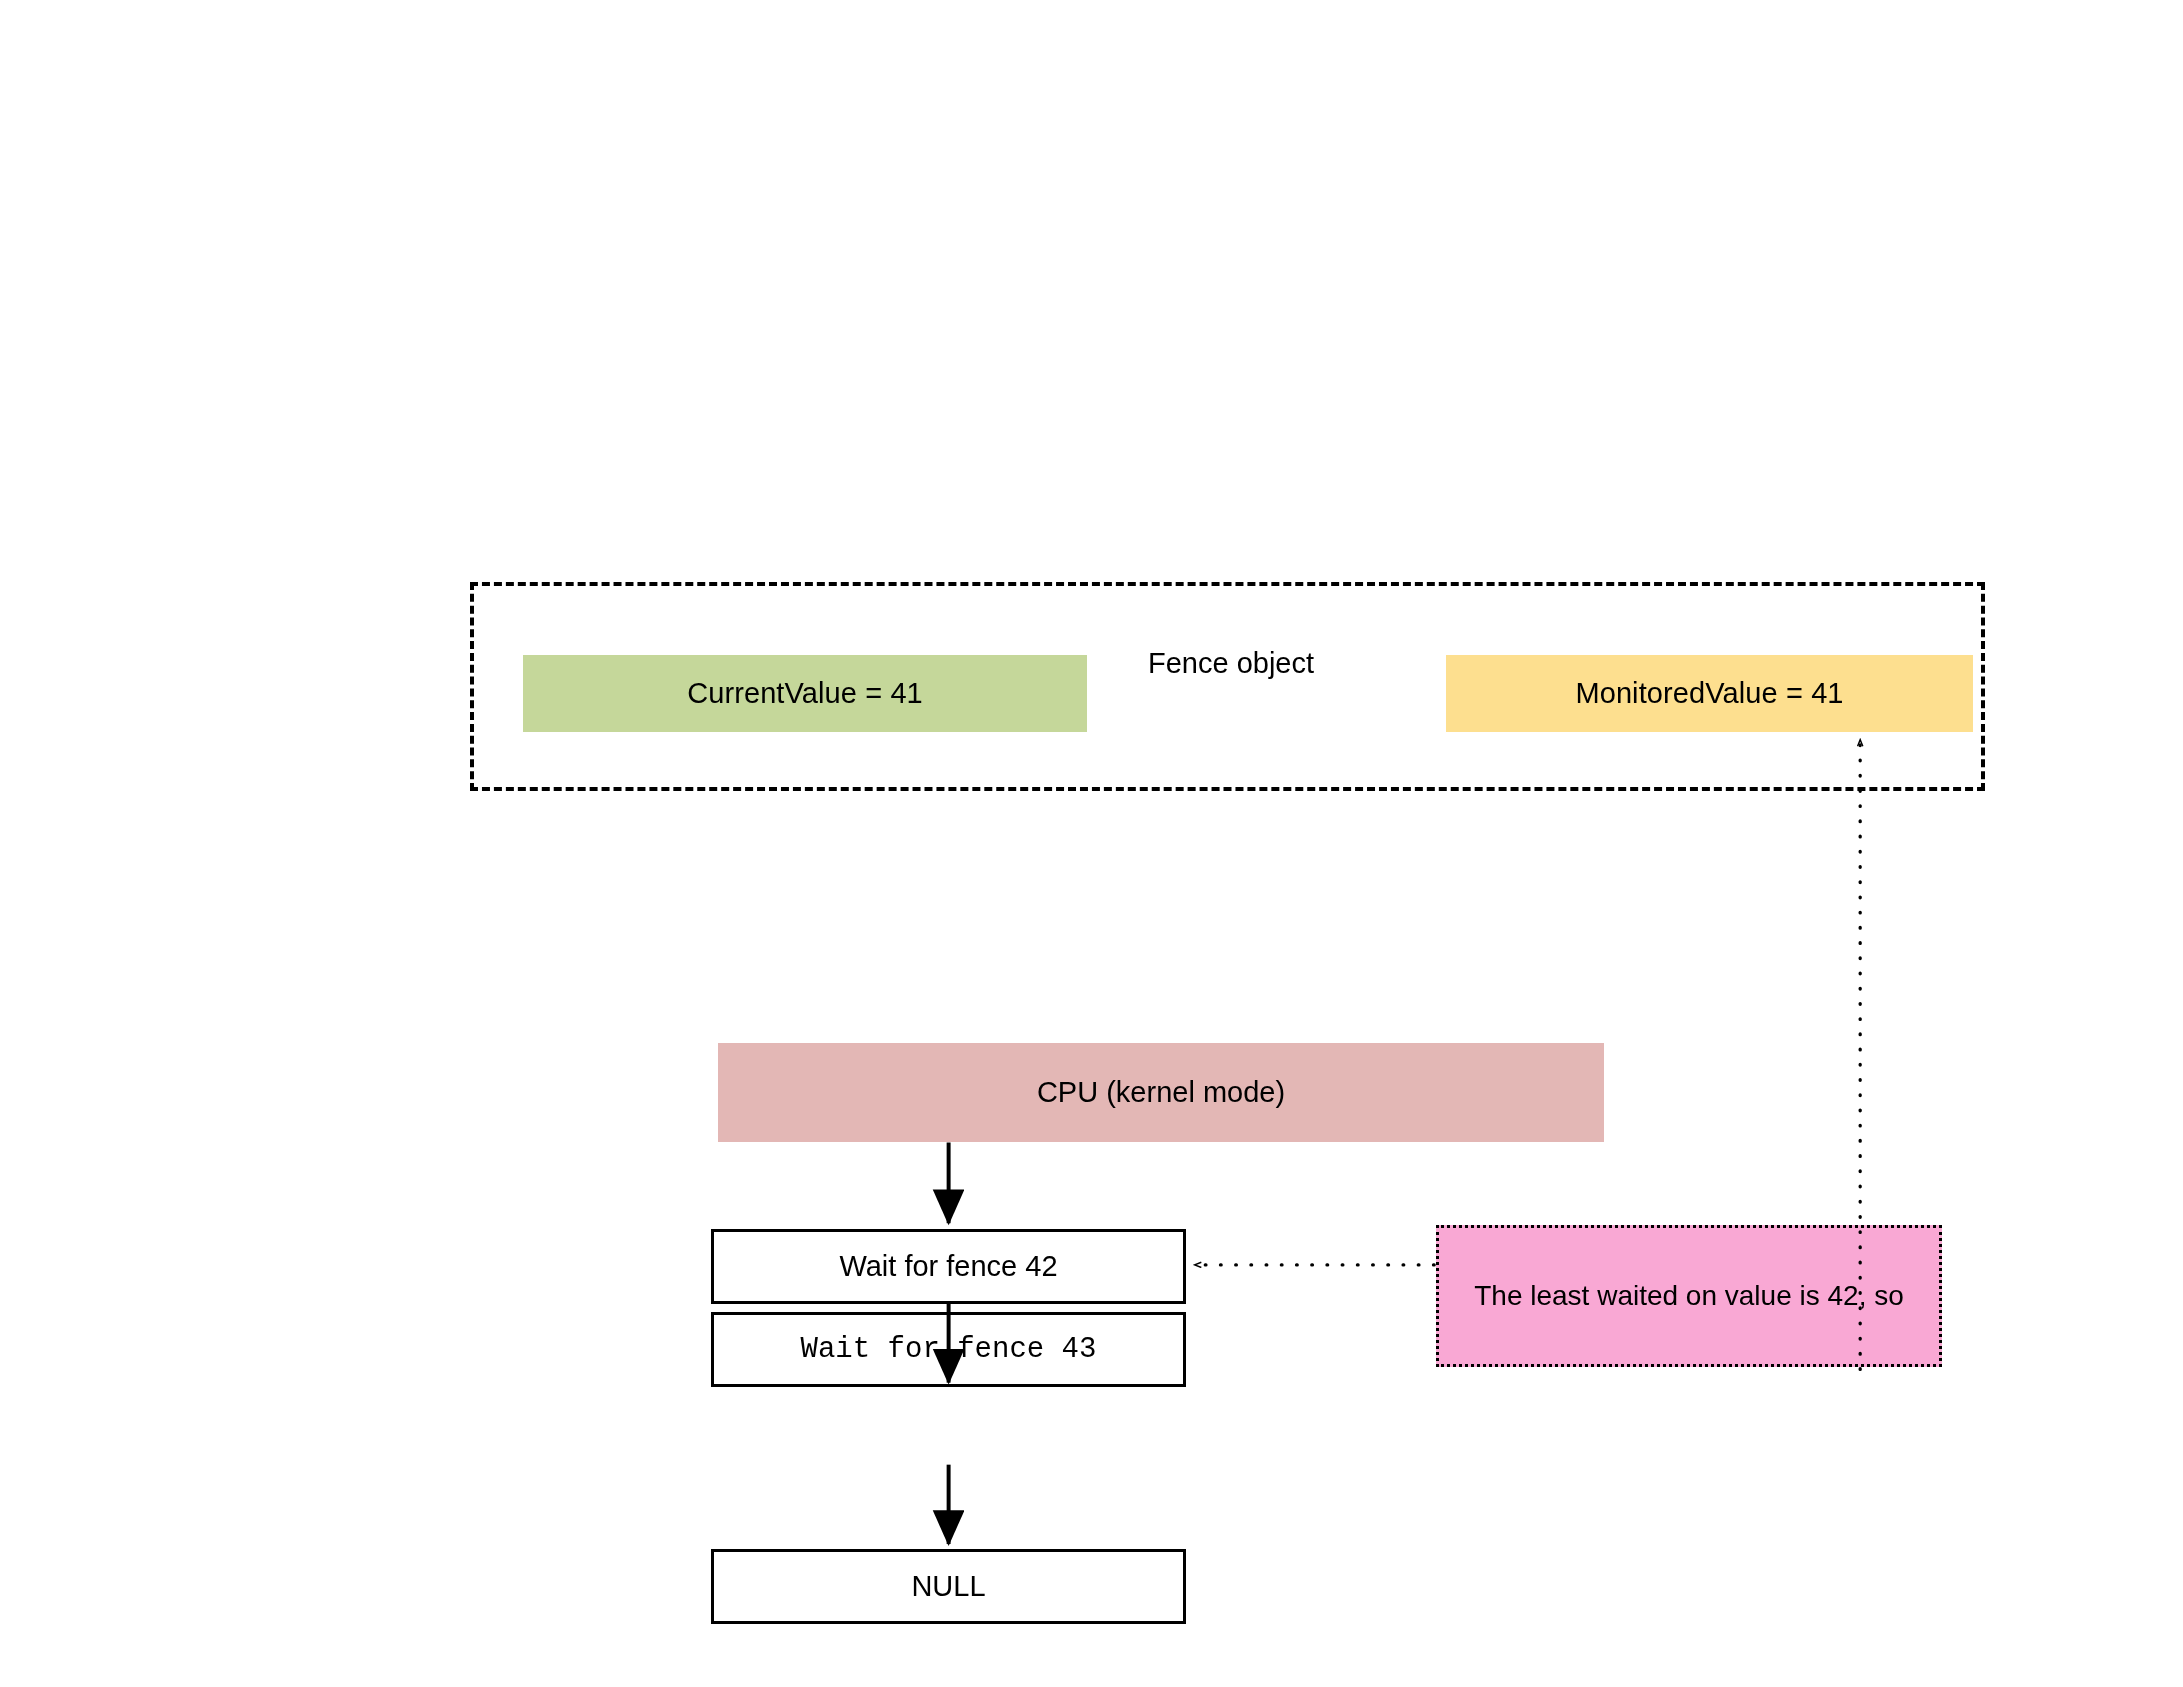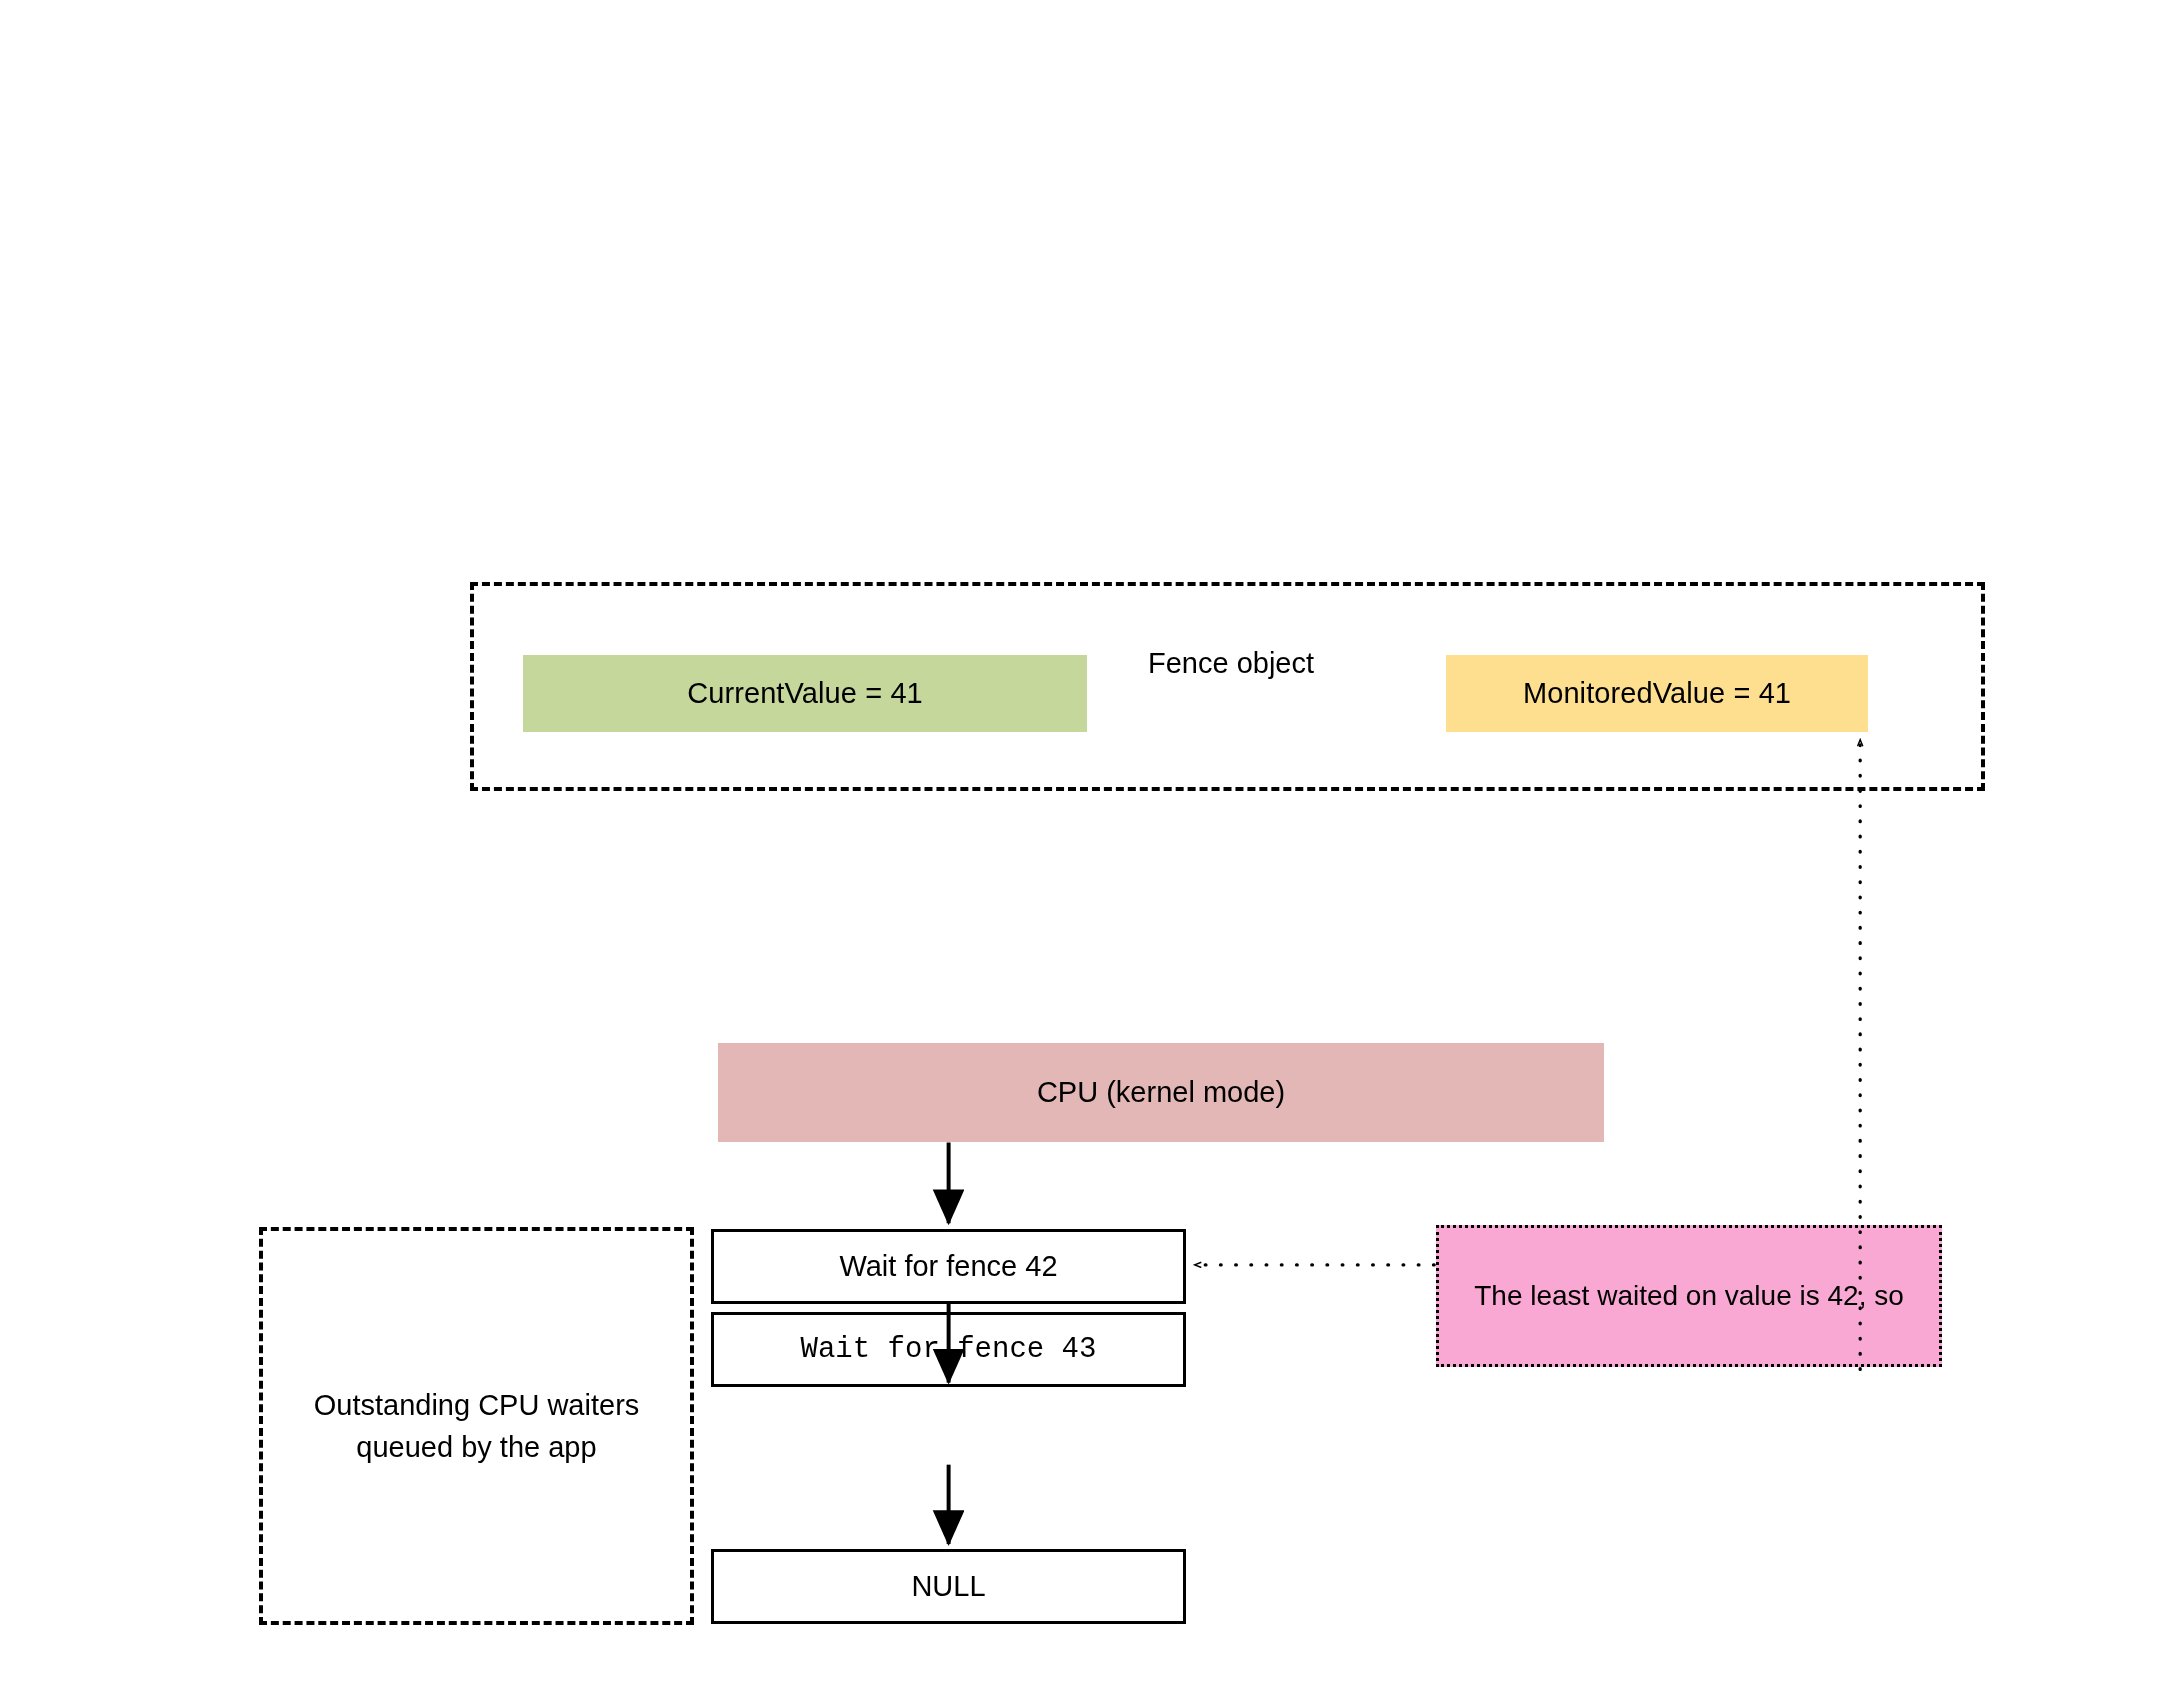--- a/index.html
+++ b/index.html
@@ -40,21 +40,21 @@
   .chip-current {
     left: 523px;
     top: 655px;
     width: 564px;
     height: 77px;
     background: #c5d79a;
   }
   .chip-monitored {
     left: 1446px;
     top: 655px;
-    width: 422px;
+    width: 527px;
     height: 77px;
     background: #fddf8f;
   }
 
   
   .fence-caption {
     left: 1072px;
     top: 640px;
     width: 318px;
     height: 46px;
@@ -152,26 +152,20 @@
   <div class="abs fence-container"></div>
 
   <div class="abs value-chip chip-current">CurrentValue = 41</div>
 
   <div class="abs fence-caption">Fence object</div>
 
   <div class="abs value-chip chip-monitored">MonitoredValue = 41</div>
 
   <div class="abs cpu-bar">CPU (kernel mode)</div>
 
-  <div class="abs waiters-group">
-    <div class="waiters-label">
-      <div>Outstanding CPU waiters</div>
-      <div>queued by the app</div>
-    </div>
-  </div>
 
   <div class="abs flow-box flow-1">Wait for fence 42</div>
   <div class="abs flow-box flow-2">Wait for fence 43</div>
   <div class="abs flow-box flow-3">NULL</div>
 
   <div class="abs callout">
     <div class="callout-text">
       <div>The least waited on value is 42, so</div>
     </div>
   </div>

